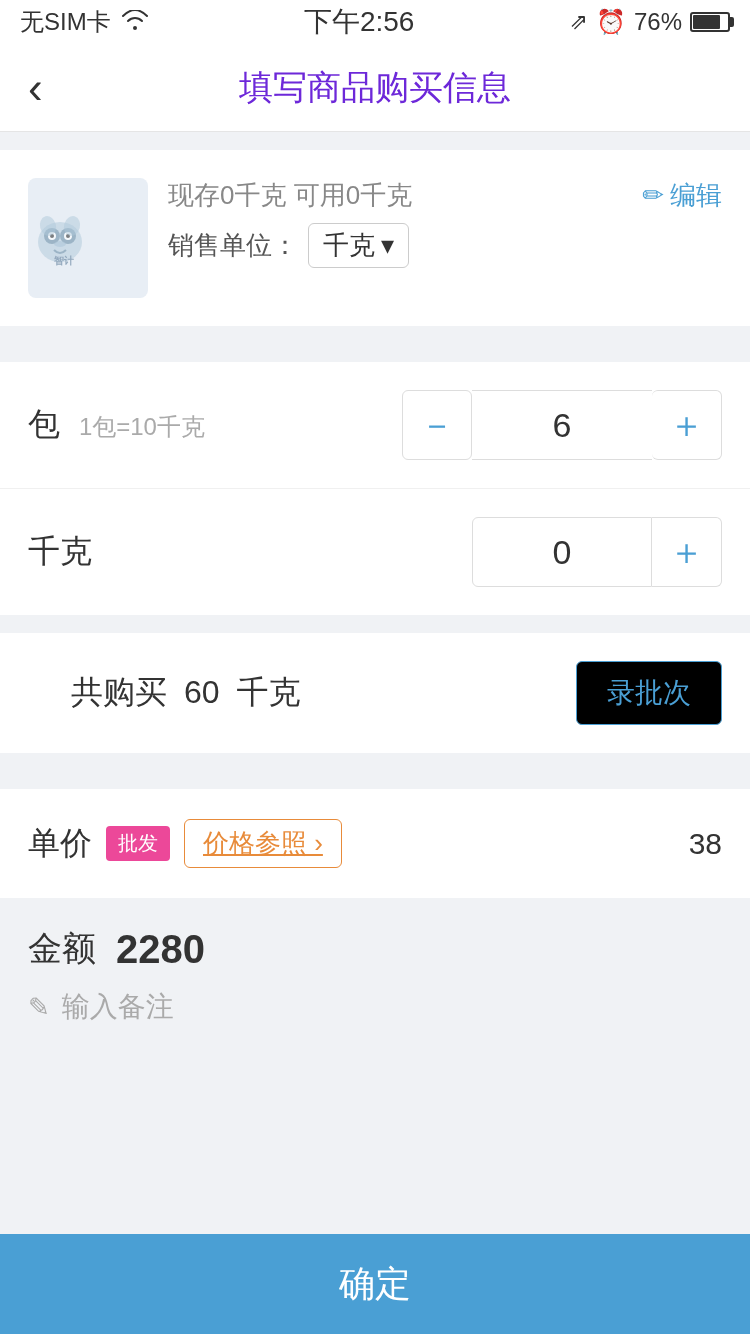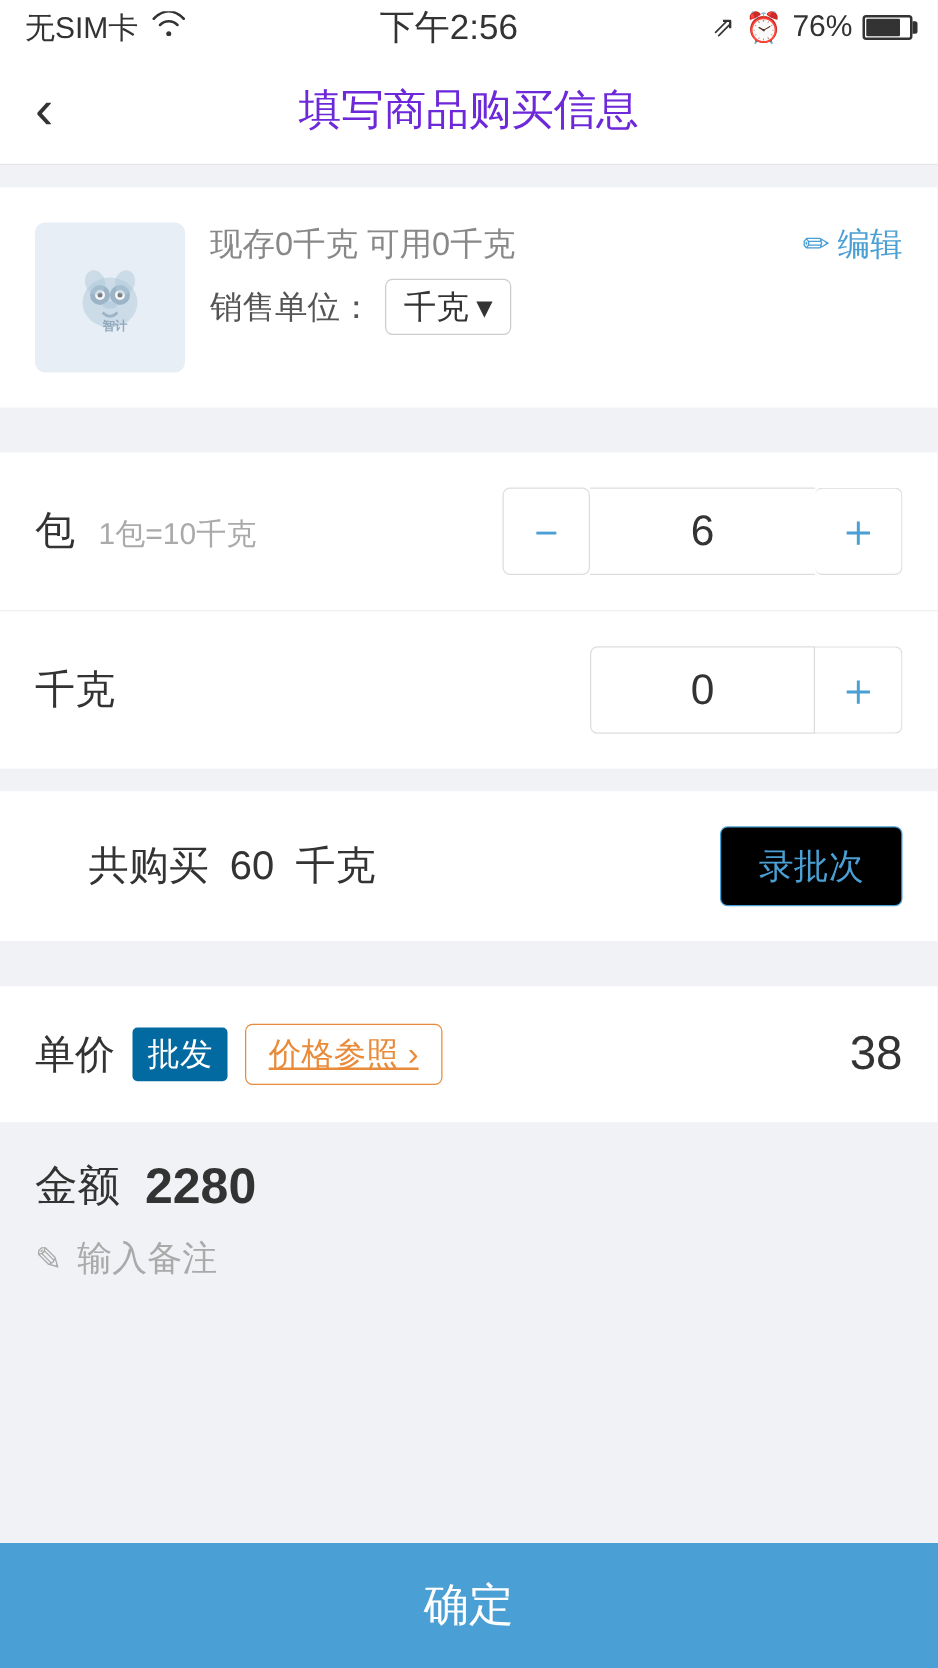--- a/index.html
+++ b/index.html
@@ -87,21 +87,21 @@
       gap: 20px;
       position: relative;
     }
     .product-image {
       width: 120px;
       height: 120px;
       background: #e8eef5;
       border-radius: 8px;
       display: flex;
       align-items: center;
-      justify-content: center;
+      justify-content: flex-start;
       flex-shrink: 0;
     }
     .product-image svg { width: 64px; height: 64px; opacity: 0.6; }
     .product-info { flex: 1; }
     .product-name {
       font-size: 32px;
       font-weight: 500;
       color: #333;
       margin-bottom: 10px;
     }
@@ -233,41 +233,41 @@
       justify-content: space-between;
     }
     .price-left {
       display: flex;
       align-items: center;
       gap: 14px;
       font-size: 32px;
       color: #333;
     }
     .price-tag-badge {
-      background: #0369a1;
+      background: #ec4899;
       color: #fff;
-      font-size: 26px;
+      font-size: 20px;
       padding: 4px 12px;
       border-radius: 4px;
     }
     .price-ref-btn {
       border: 1.5px solid #e88b3a;
       color: #e88b3a;
       background: #fff;
       border-radius: 6px;
       padding: 6px 18px;
       font-size: 26px;
       cursor: pointer;
       display: flex;
       align-items: center;
       gap: 6px;
       text-decoration: underline;
     }
     .price-value {
-      font-size: 38px;
+      font-size: 30px;
       font-weight: 500;
       color: #333;
     }
 
     
     .amount-section {
       background: #f0f2f5;
       padding: 28px 28px 14px;
     }
     .amount-row {

